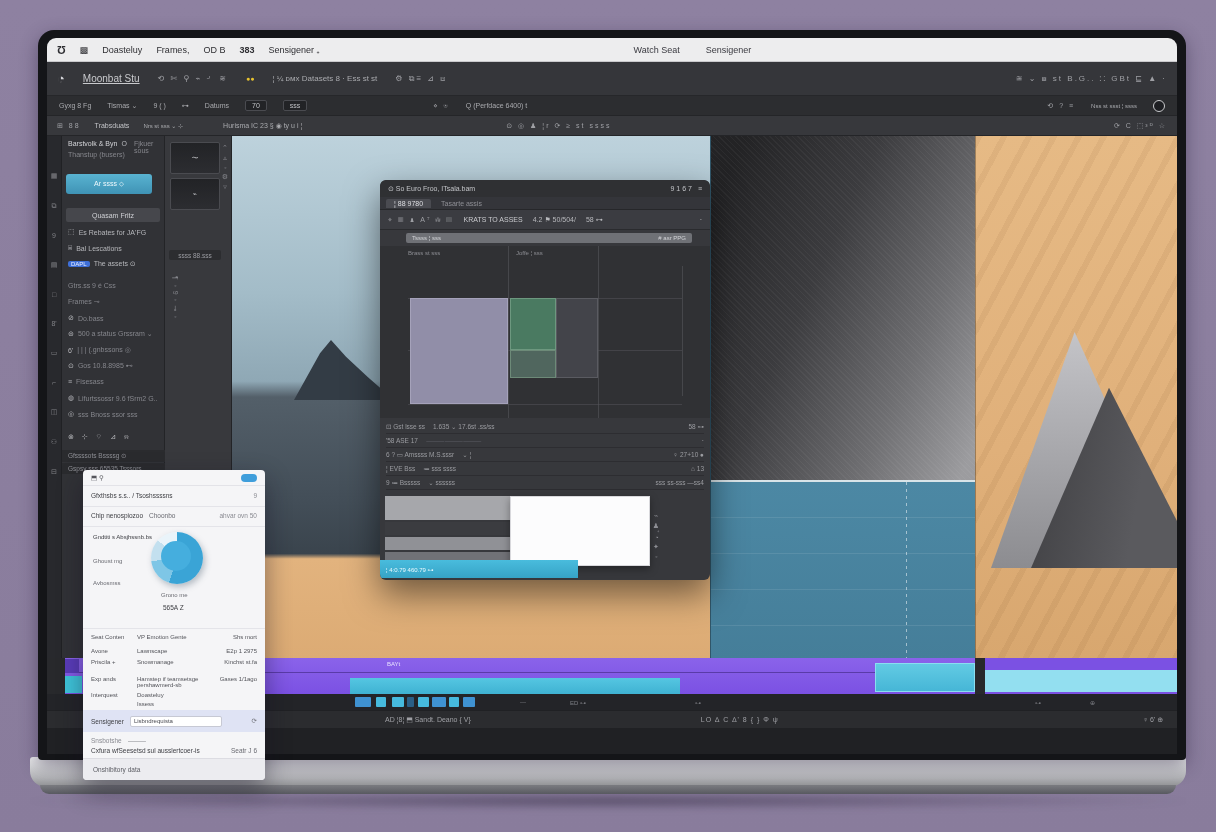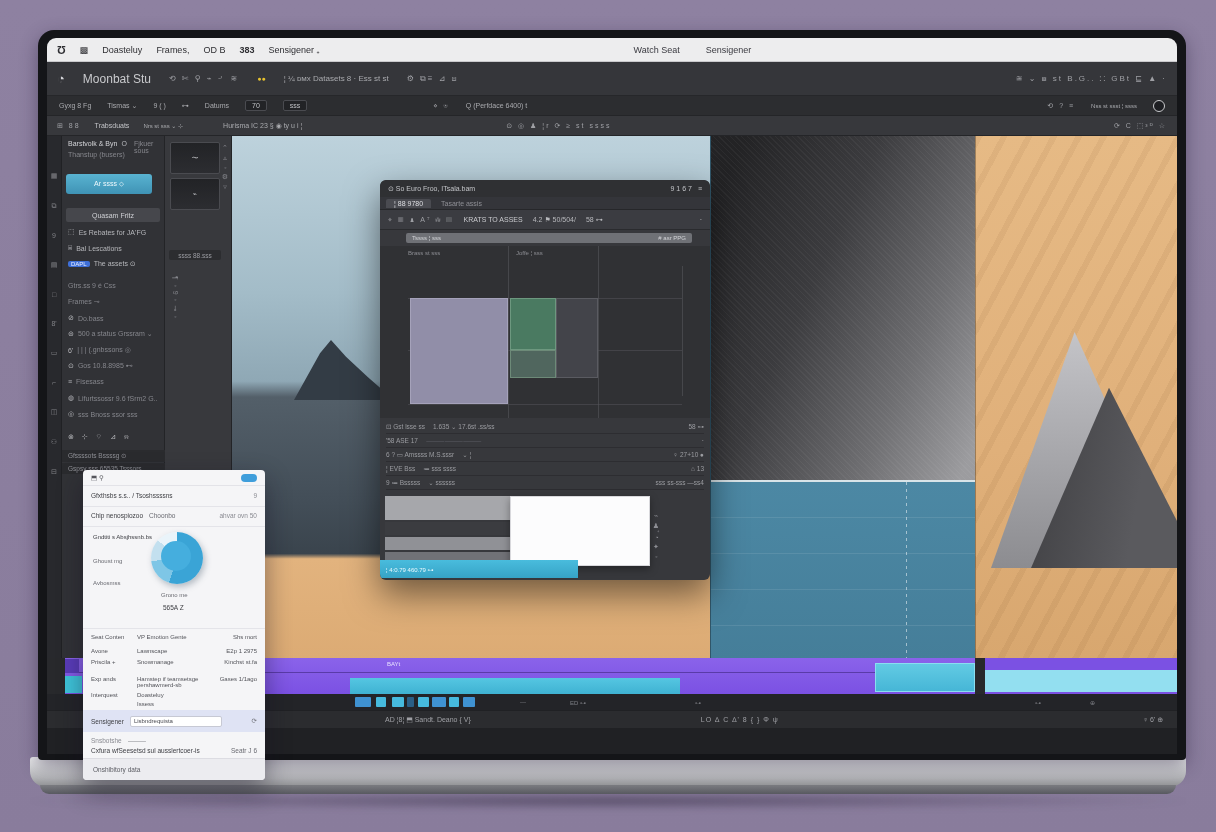--- a/index.html
+++ b/index.html
@@ -21,21 +21,21 @@
   .menubar .mi { white-space:nowrap; }
   .menubar .center { margin-left:300px; display:flex; gap:26px; color:#3a3a40; }
 
   
   .tb { color:#a9aaae; font-size:8px; display:flex; align-items:center; white-space:nowrap; }
   .tb1 { left:0; top:24px; width:1130px; height:34px; background:#35363a; border-bottom:1px solid #26272a; gap:18px; padding:0 10px; }
   .tb2 { left:0; top:58px; width:1130px; height:20px; background:#2c2d30; border-bottom:1px solid #242528; gap:16px; padding:0 12px; font-size:7px; }
   .tb3 { left:0; top:78px; width:1130px; height:20px; background:#37383c; border-bottom:1px solid #242528; gap:14px; padding:0 10px; font-size:7px; }
   .glyphs { letter-spacing:2px; color:#9fa0a5; }
   .amber { color:#e7c22f; font-size:7px; letter-spacing:0; }
-  .appname { color:#c9cacd; font-size:12px; }
+  .appname { color:#c9cacd; font-size:10px;text-decoration:underline; }
   .valuebox { background:#222326; border:1px solid #4a4b50; border-radius:2px; padding:1px 6px; color:#c3c4c8; }
   .avatar { width:12px; height:12px; border-radius:50%; background:#1d1e22; border:1px solid #c9cacd; }
 
   
   .workspace { left:0; top:98px; width:1130px; height:522px; background:#2b2c2f; overflow:hidden; }
   .rail { left:0; top:0; width:15px; height:522px; background:#28292d; border-right:1px solid #202124; display:flex; flex-direction:column; align-items:center; gap:22px; padding-top:36px; color:#808186; font-size:7px; }
   .sidebar { left:15px; top:0; width:103px; height:522px; background:#313236; border-right:1px solid #232427; color:#b6b7bb; font-size:7px; }
   .sb-row { position:absolute; left:6px; right:4px; display:flex; align-items:center; gap:4px; }
   .sb-dim { color:#85868c; }
   .btn-teal { position:absolute; left:4px; top:38px; width:86px; height:20px; background:linear-gradient(#59b3d1,#3f93b5); border-radius:3px; color:#eef8fc; font-size:7px; display:flex; align-items:center; justify-content:center; gap:4px; }

